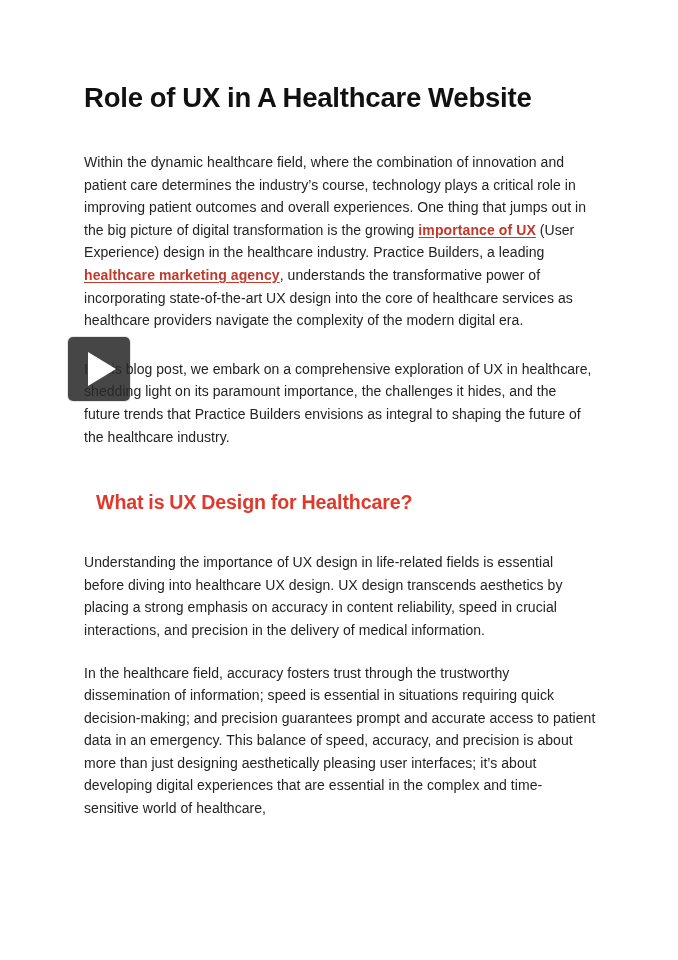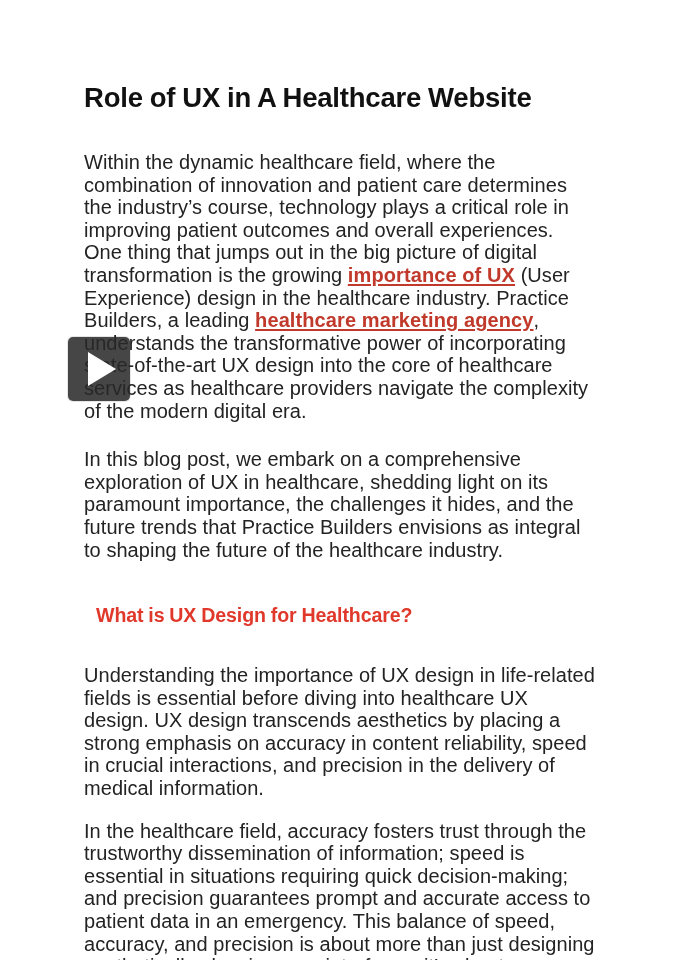--- a/index.html
+++ b/index.html
@@ -39,21 +39,21 @@
     font-weight: 700;
     line-height: 40px;
     letter-spacing: -0.2px;
     color: #111111;
     word-spacing: -0.5px;
   }
 
   
   .para {
     margin: 0;
-    font-size: 20px;
+    font-size: 14px;
     line-height: 22.6px;
     color: #232323;
     letter-spacing: 0.05px;
     text-align: left;
   }
 
   .para-1 { padding-top: 33px; }
   .para-2 { padding-top: 26px; }
   .para-3 { padding-top: 23px; }
   .para-4 { padding-top: 20px; }

